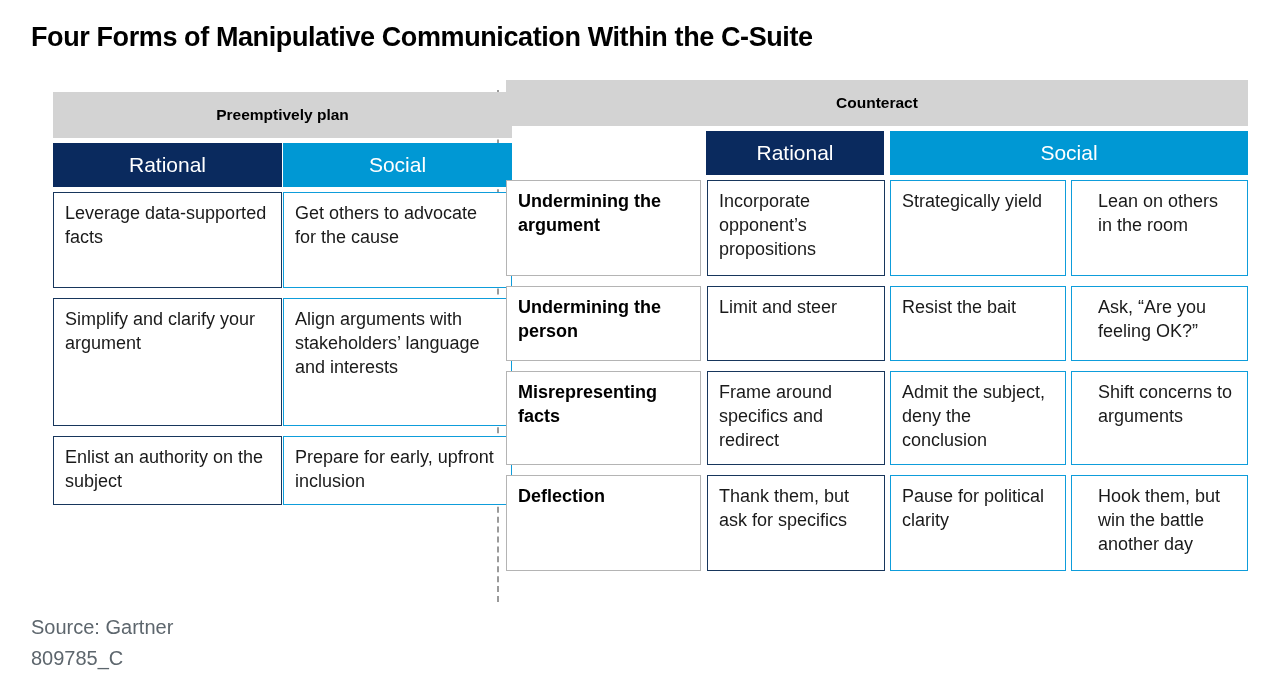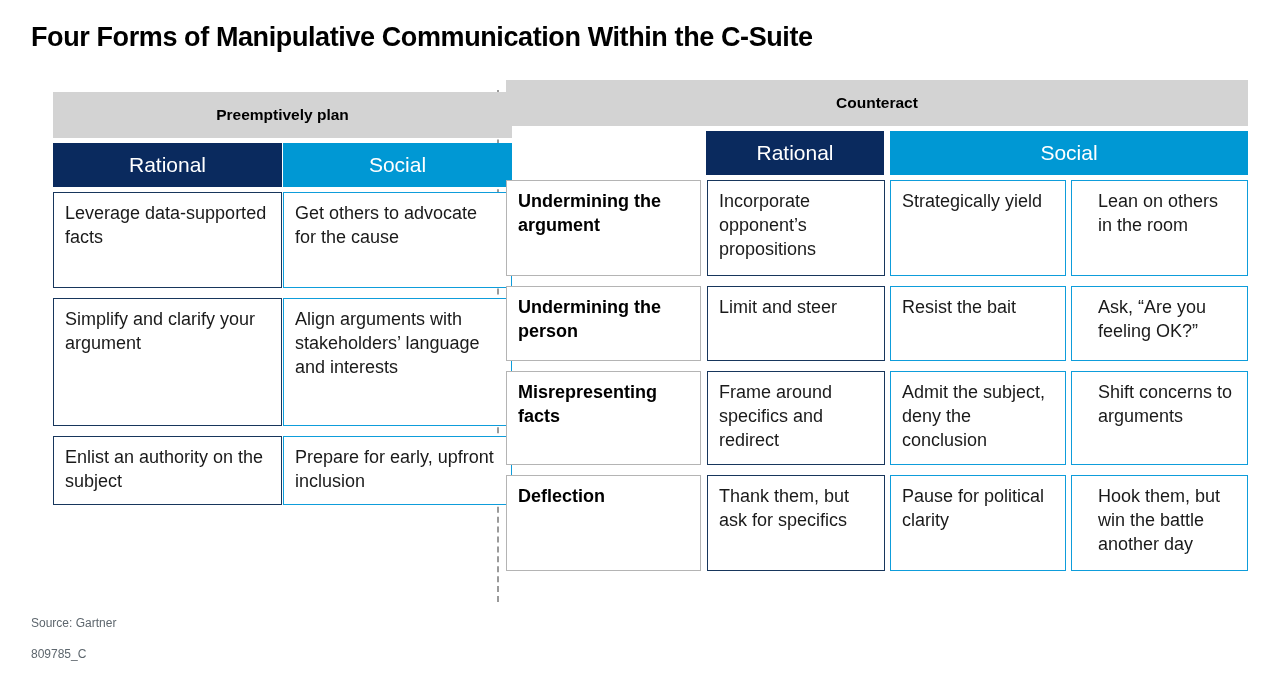--- a/index.html
+++ b/index.html
@@ -111,21 +111,21 @@
   .right-row .c-soc2  { width: 177px; margin-left: 5px; padding-left: 26px; }
   .rr1 .cell { height: 96px; }
   .rr2 .cell { height: 75px; }
   .rr3 .cell { height: 94px; }
   .rr4 .cell { height: 96px; }
 
   
   .footer {
     position: absolute;
     left: 31px;
-    font-size: 12px;
+    font-size: 20px;
     color: #5d666d;
   }
   #source-line { top: 616px; }
   #code-line   { top: 647px; }
 </style>
 </head>
 <body>
 
 <div class="page-title">Four Forms of Manipulative Communication Within the C-Suite</div>
 

